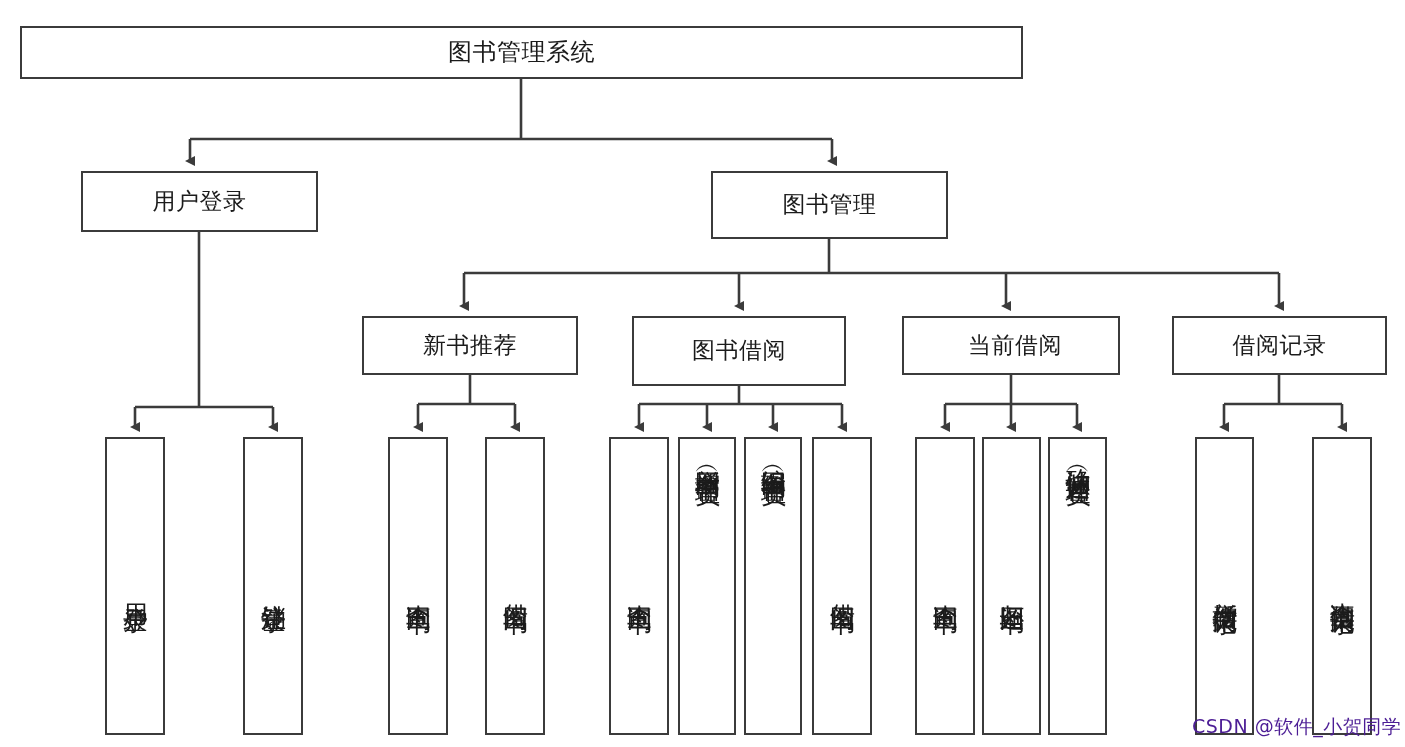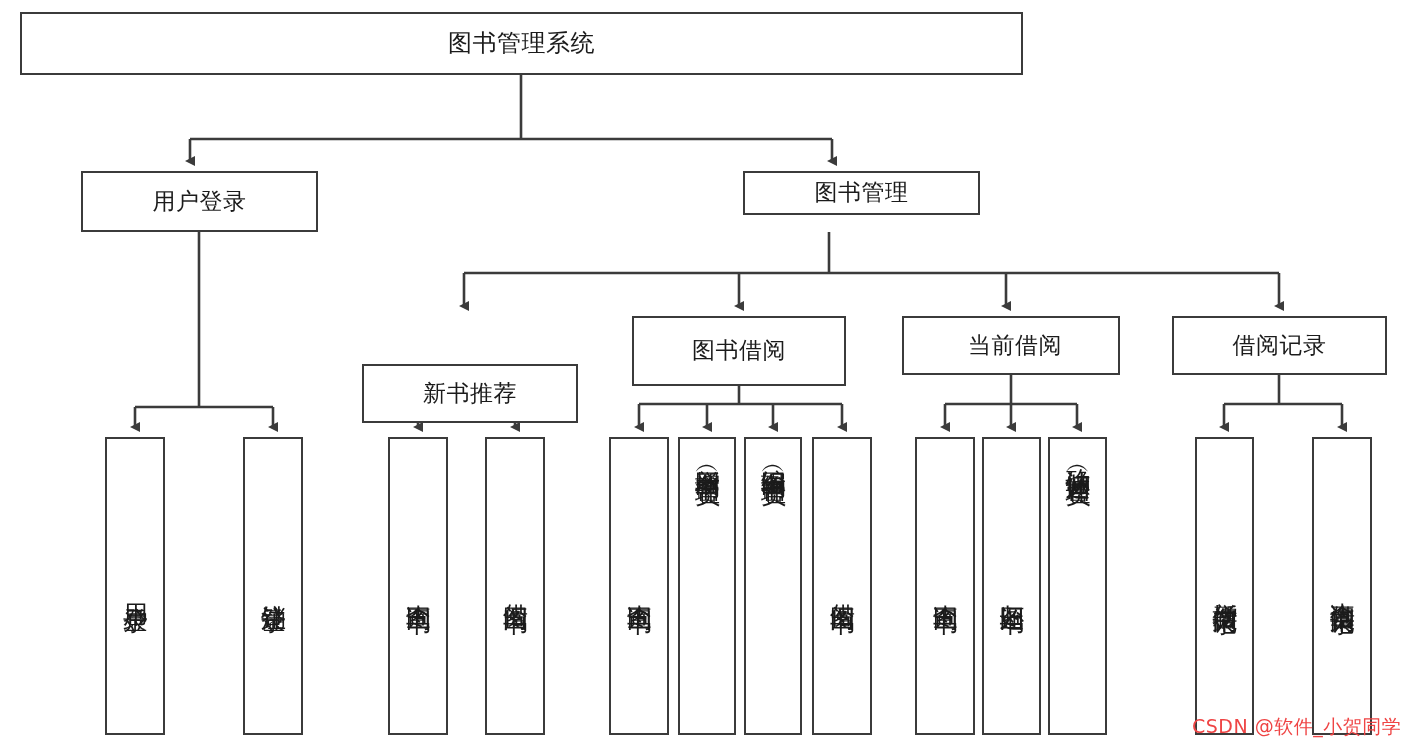--- a/index.html
+++ b/index.html
@@ -60,21 +60,21 @@
     line-height: 1.04;
     letter-spacing: 2px;
     white-space: nowrap;
   }
   .v-node.tall-text {
     align-items: flex-start;
     padding-top: 10px;
   }
   .watermark {
     position: absolute;
-    color: #ef4444;
+    color: #4c1d95;
     font-size: 19px;
     white-space: nowrap;
     letter-spacing: 0.5px;
   }
 </style>
 </head>
 <body>
 
 <div id="canvas">
 
@@ -121,32 +121,32 @@
       <path d="M1011,404 L1011,427" marker-end="url(#arrow)"></path>
       <path d="M1077,404 L1077,427" marker-end="url(#arrow)"></path>
 
       <path d="M1279,375 L1279,404"></path>
       <path d="M1224,404 L1342,404"></path>
       <path d="M1224,404 L1224,427" marker-end="url(#arrow)"></path>
       <path d="M1342,404 L1342,427" marker-end="url(#arrow)"></path>
     </g>
   </svg>
 
-  <div class="node h-node root" style="left:20px; top:12px; width:1003px; height:63px;">
+  <div class="node h-node root" style="left:20px; top:26px; width:1003px; height:53px;">
     <span class="lbl">图书管理系统</span>
   </div>
 
   <div class="node h-node" style="left:81px; top:171px; width:237px; height:61px;">
     <span class="lbl">用户登录</span>
   </div>
-  <div class="node h-node" style="left:711px; top:171px; width:237px; height:44px;margin-left:32px;">
+  <div class="node h-node" style="left:711px; top:171px; width:237px; height:68px;">
     <span class="lbl">图书管理</span>
   </div>
 
-  <div class="node h-node" style="left:362px; top:316px; width:216px; height:59px;margin-top:48px;">
+  <div class="node h-node" style="left:362px; top:316px; width:216px; height:59px;">
     <span class="lbl">新书推荐</span>
   </div>
   <div class="node h-node" style="left:632px; top:316px; width:214px; height:70px;">
     <span class="lbl">图书借阅</span>
   </div>
   <div class="node h-node" style="left:902px; top:316px; width:218px; height:59px;padding-left:8px;">
     <span class="lbl">当前借阅</span>
   </div>
   <div class="node h-node" style="left:1172px; top:316px; width:215px; height:59px;align-items:center;">
     <span class="lbl">借阅记录</span>

